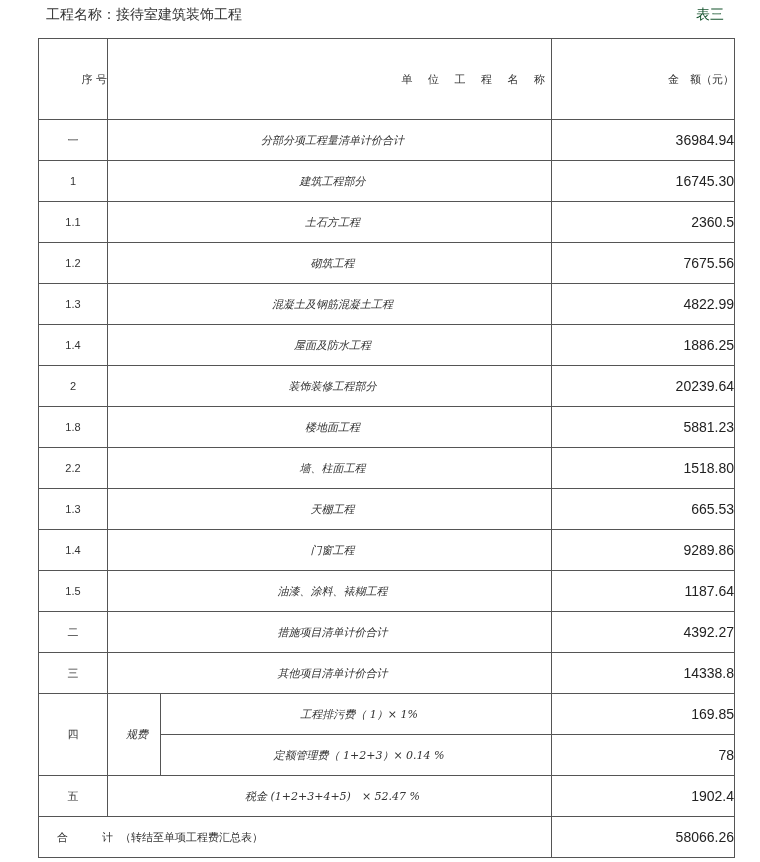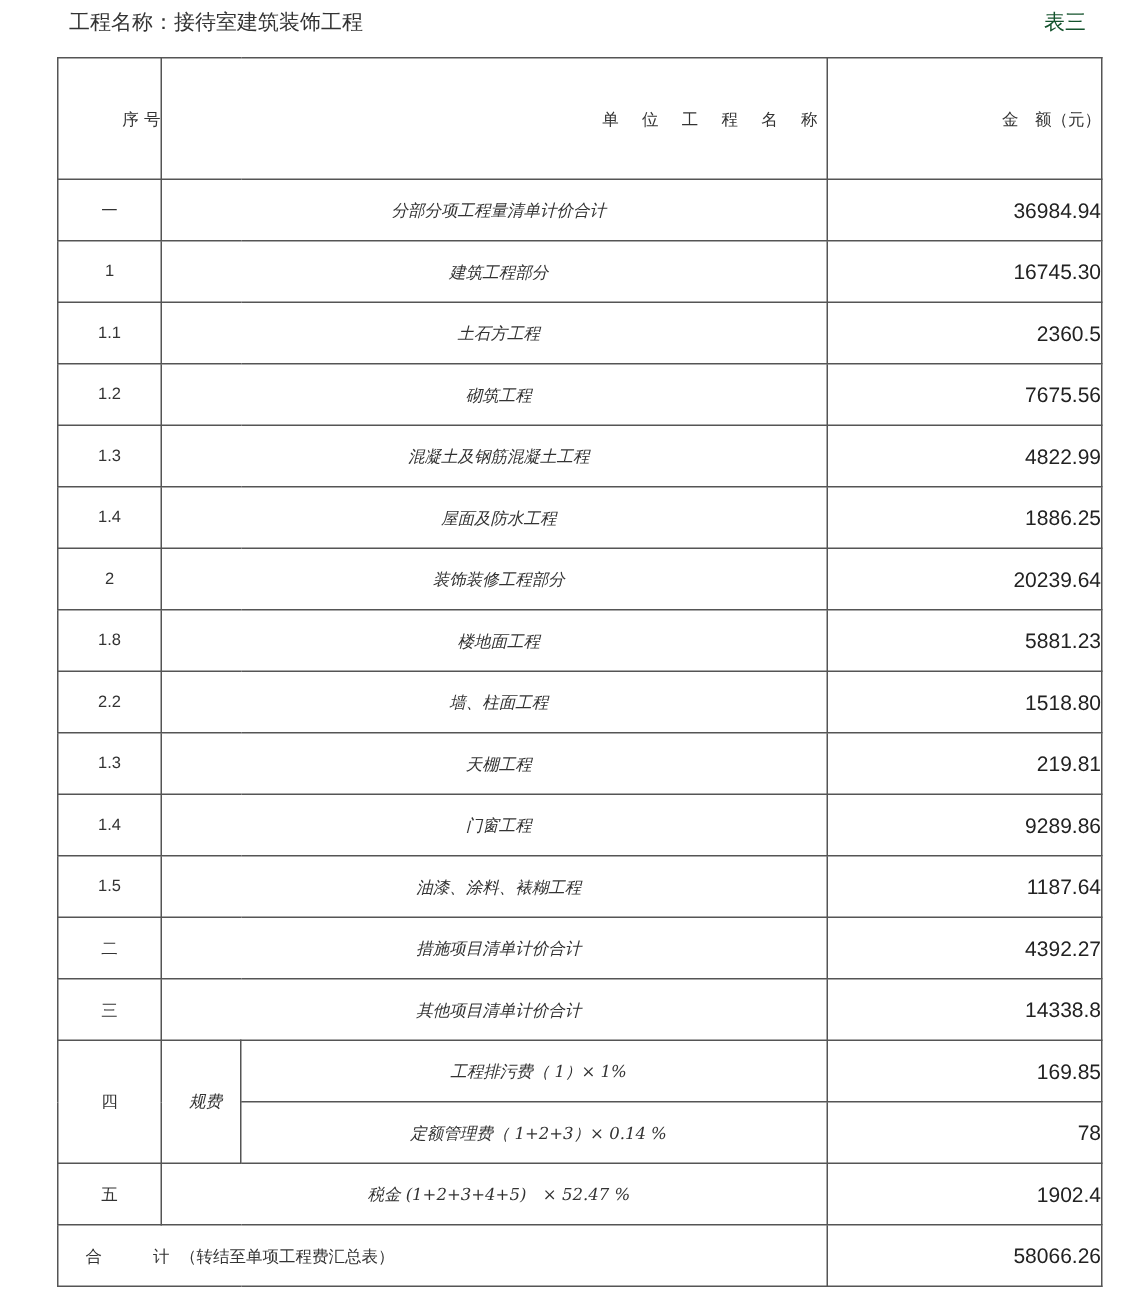--- a/index.html
+++ b/index.html
@@ -80,21 +80,21 @@
     <td class="c-amt">5881.23</td>
   </tr>
   <tr>
     <td class="c-no">2.2</td>
     <td colspan="2" class="c-name">墙、柱面工程</td>
     <td class="c-amt">1518.80</td>
   </tr>
   <tr>
     <td class="c-no">1.3</td>
     <td colspan="2" class="c-name">天棚工程</td>
-    <td class="c-amt">219.81</td>
+    <td class="c-amt">665.53</td>
   </tr>
   <tr>
     <td class="c-no">1.4</td>
     <td colspan="2" class="c-name">门窗工程</td>
     <td class="c-amt">9289.86</td>
   </tr>
   <tr>
     <td class="c-no">1.5</td>
     <td colspan="2" class="c-name">油漆、涂料、裱糊工程</td>
     <td class="c-amt">1187.64</td>

